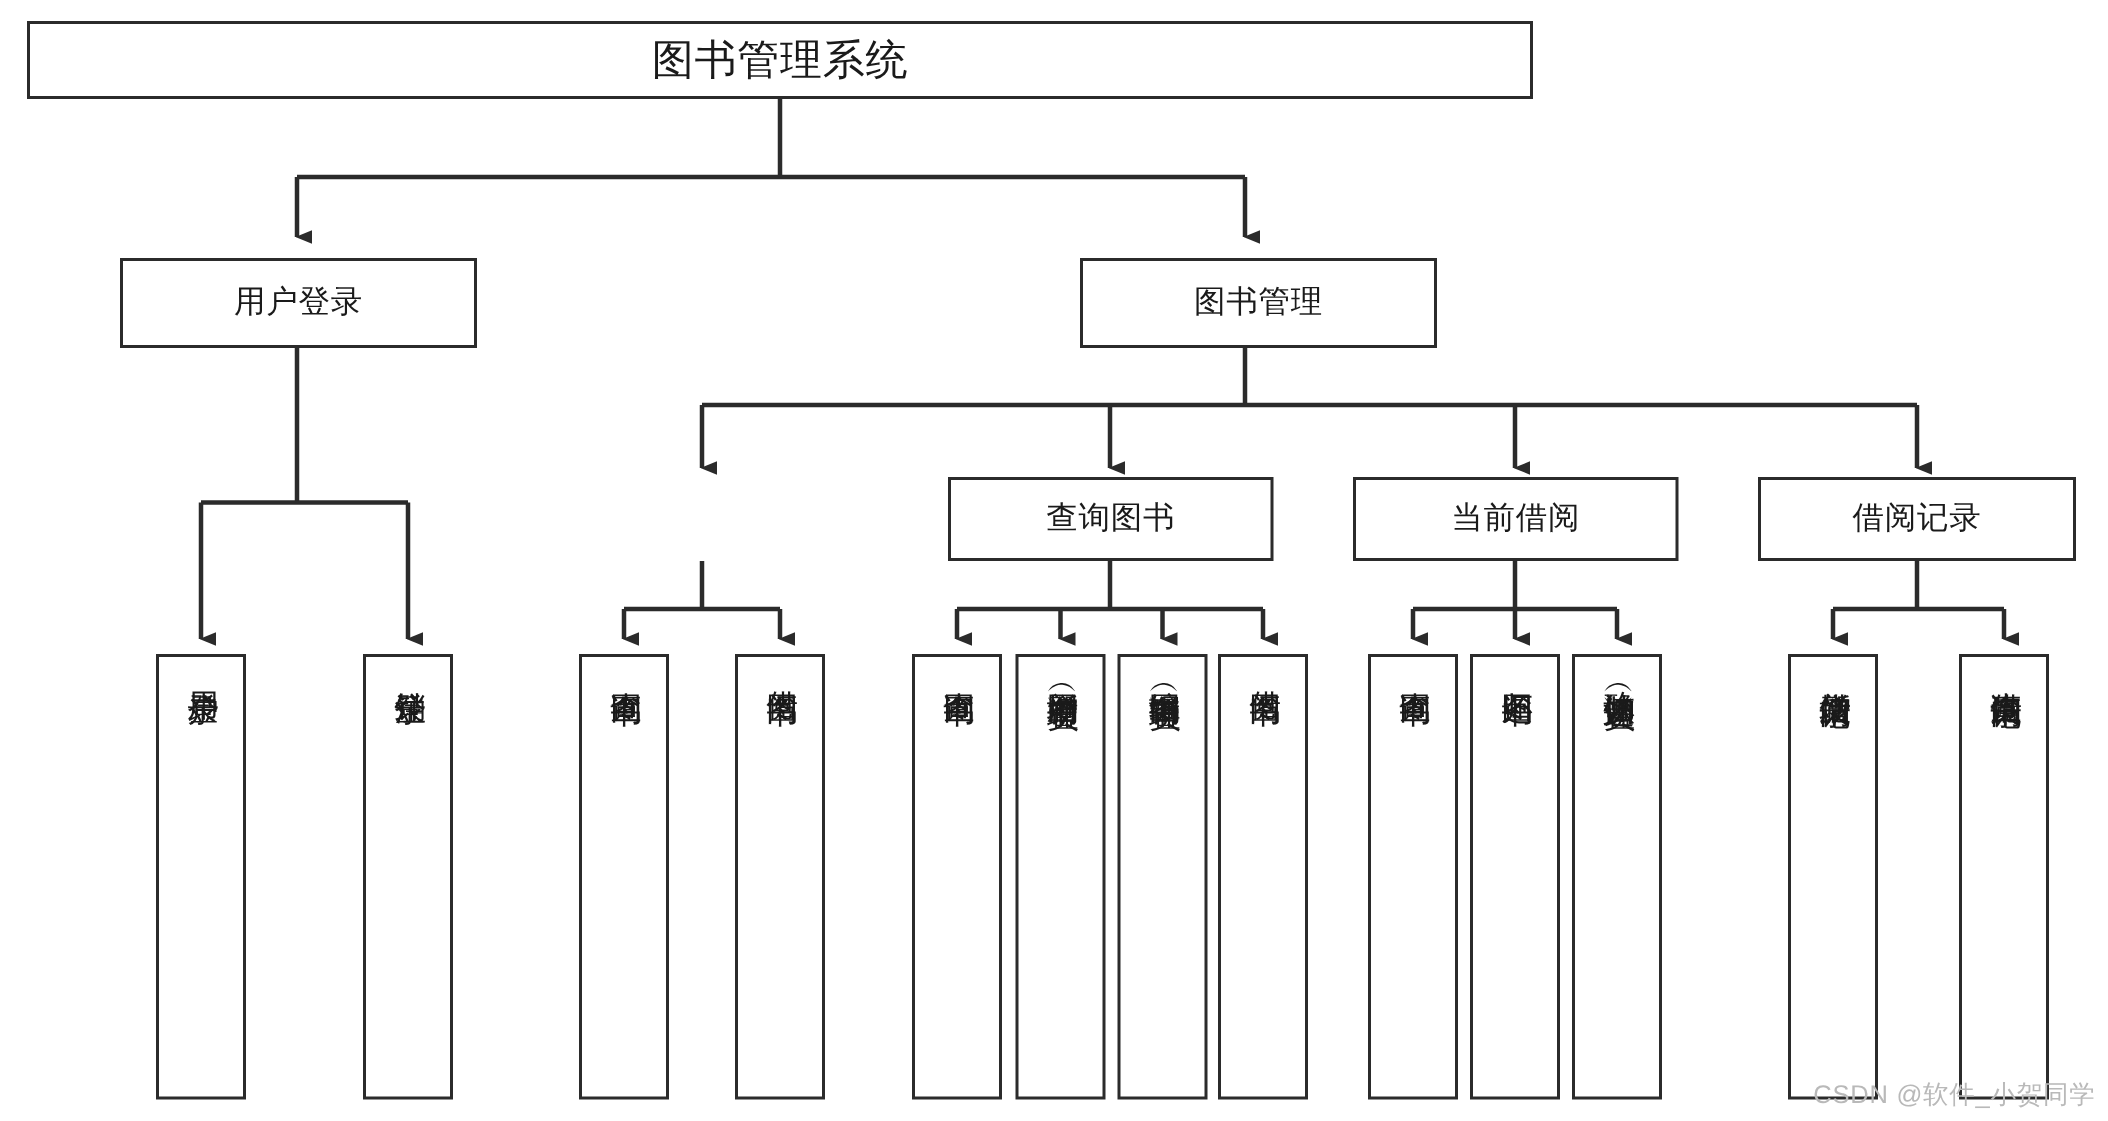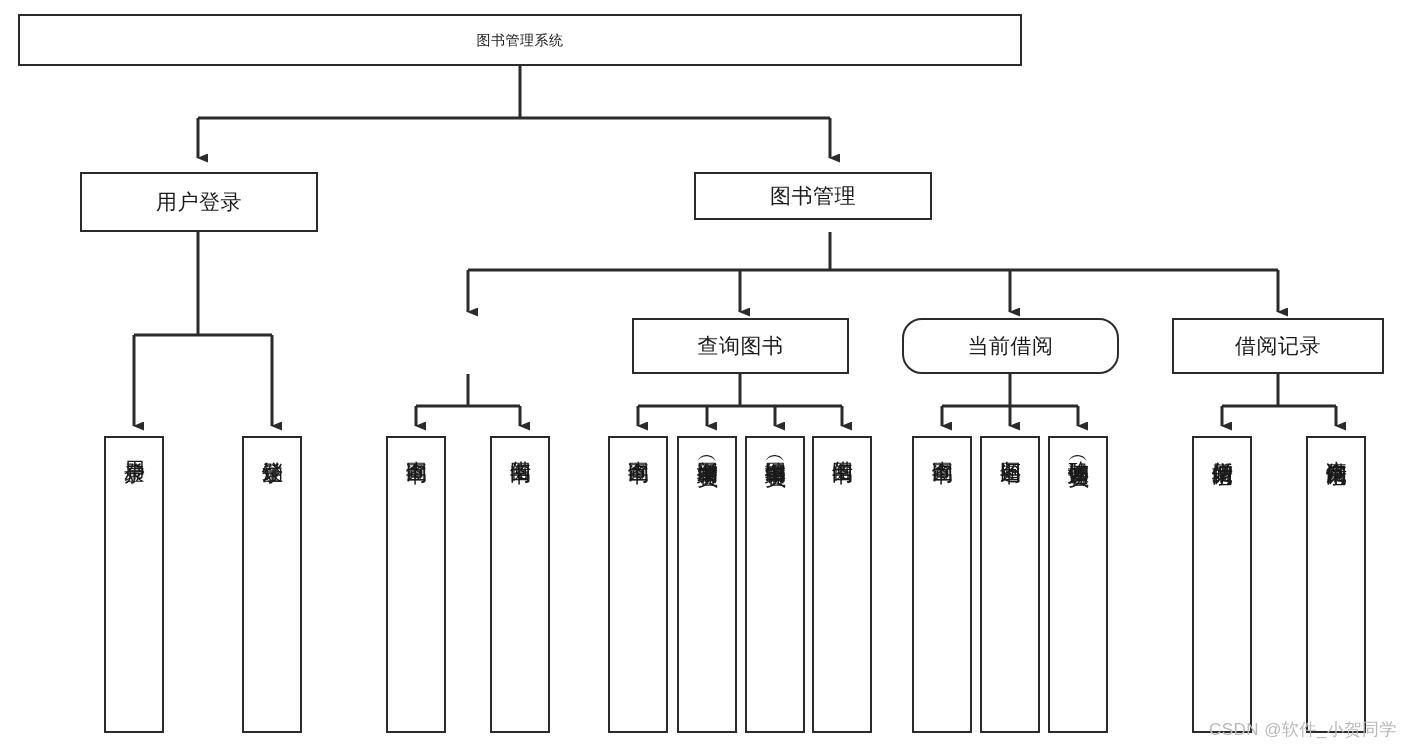--- a/index.html
+++ b/index.html
@@ -36,21 +36,21 @@
     justify-content: center;
     overflow: hidden;
   }
   .node-label-h {
     font-size: 21px;
     color: #1a1a1a;
     line-height: 1.15;
     white-space: nowrap;
     letter-spacing: 0.5px;
   }
-  .node-box.root .node-label-h { font-size: 14px; }
+  .node-box.root .node-label-h { font-size: 28px; }
   .node-box.level2 .node-label-h { font-size: 21px; }
   .node-box.leaf {
     align-items: flex-start;
     justify-content: center;
     padding-top: 6px;
   }
   .node-label-v {
     font-size: 21px;
     color: #1a1a1a;
     writing-mode: vertical-rl;
@@ -130,30 +130,30 @@
   </svg>
 
   <div class="node-box root" style="left:18px; top:14px; width:1004px; height:52px;">
     <span class="node-label-h">图书管理系统</span>
   </div>
 
   <div class="node-box level2" style="left:80px; top:172px; width:238px; height:60px;">
     <span class="node-label-h">用户登录</span>
   </div>
 
-  <div class="node-box level2" style="left:694px; top:172px; width:238px; height:48px;">
+  <div class="node-box level2" style="left:720px; top:172px; width:238px; height:60px;">
     <span class="node-label-h">图书管理</span>
   </div>
 
 
   <div class="node-box level2" style="left:632px; top:318px; width:217px; height:56px;">
     <span class="node-label-h">查询图书</span>
   </div>
 
-  <div class="node-box level2" style="left:902px; top:318px; width:217px; height:56px;border-radius:20px;">
+  <div class="node-box level2" style="left:902px; top:318px; width:217px; height:56px;">
     <span class="node-label-h">当前借阅</span>
   </div>
 
   <div class="node-box level2" style="left:1172px; top:318px; width:212px; height:56px;">
     <span class="node-label-h">借阅记录</span>
   </div>
 
   <div class="node-box leaf leaf-centered" style="left:104px; top:436px; width:60px; height:297px;">
     <span class="node-label-v">用户登录</span>
   </div>

